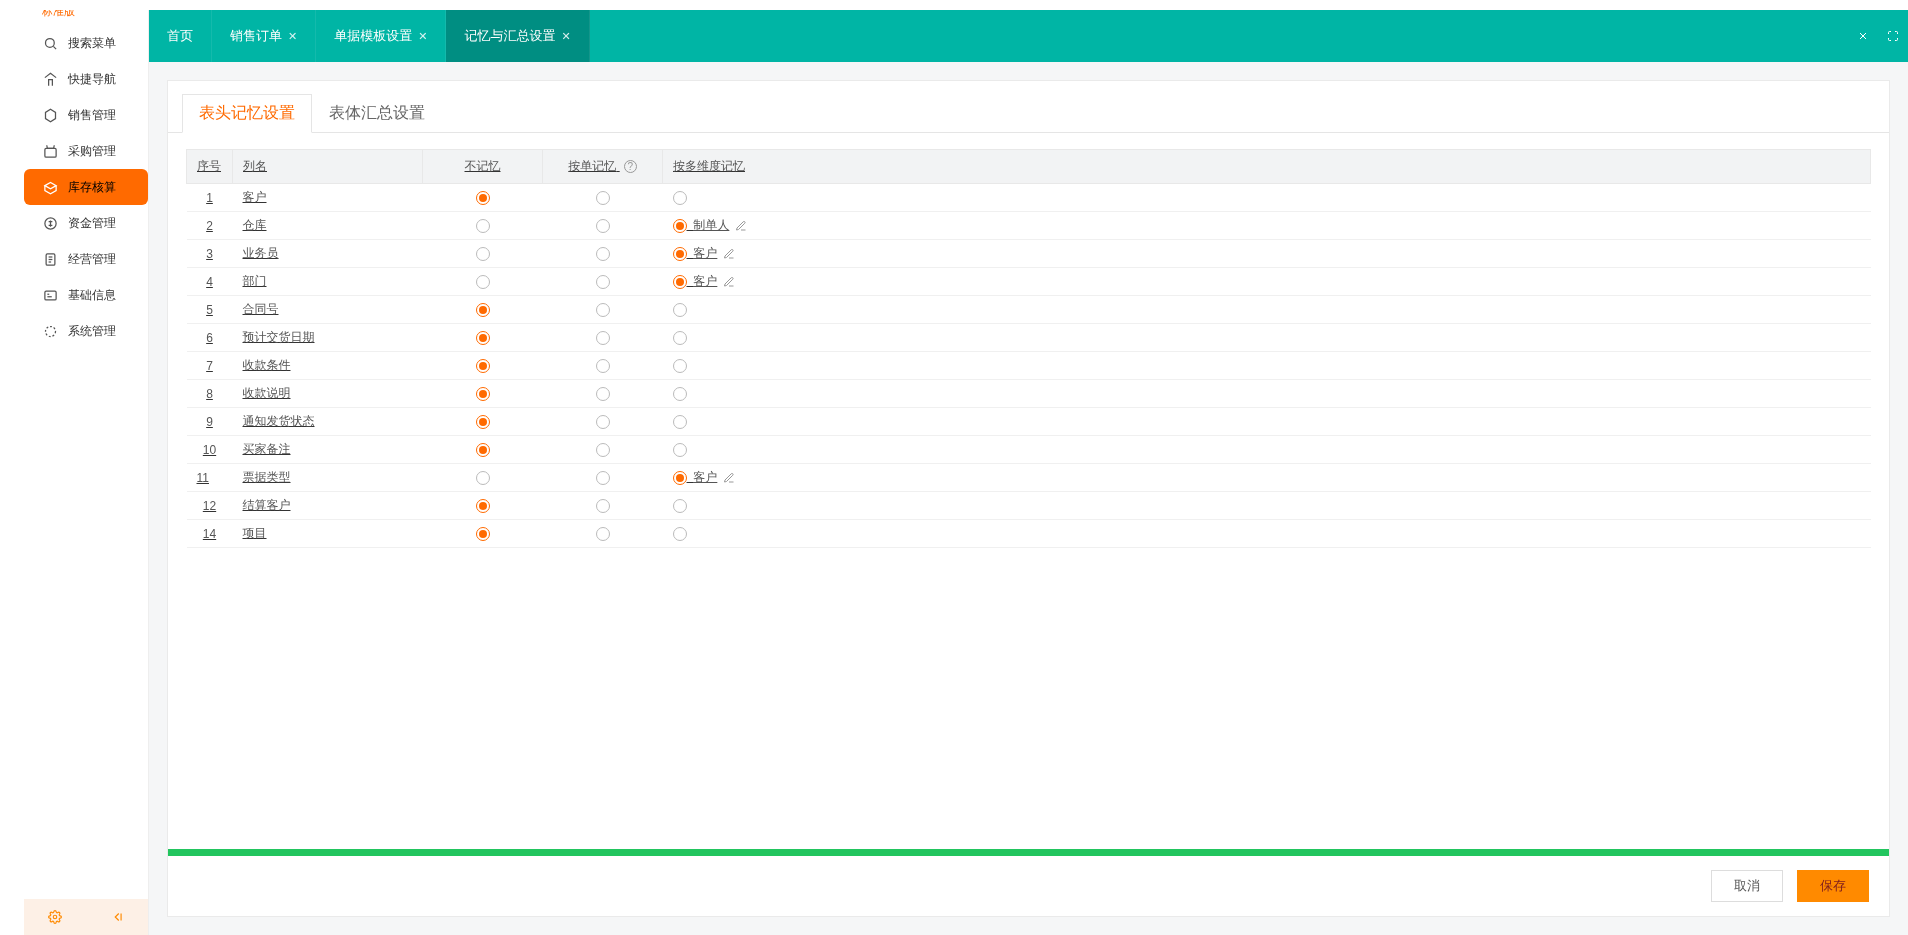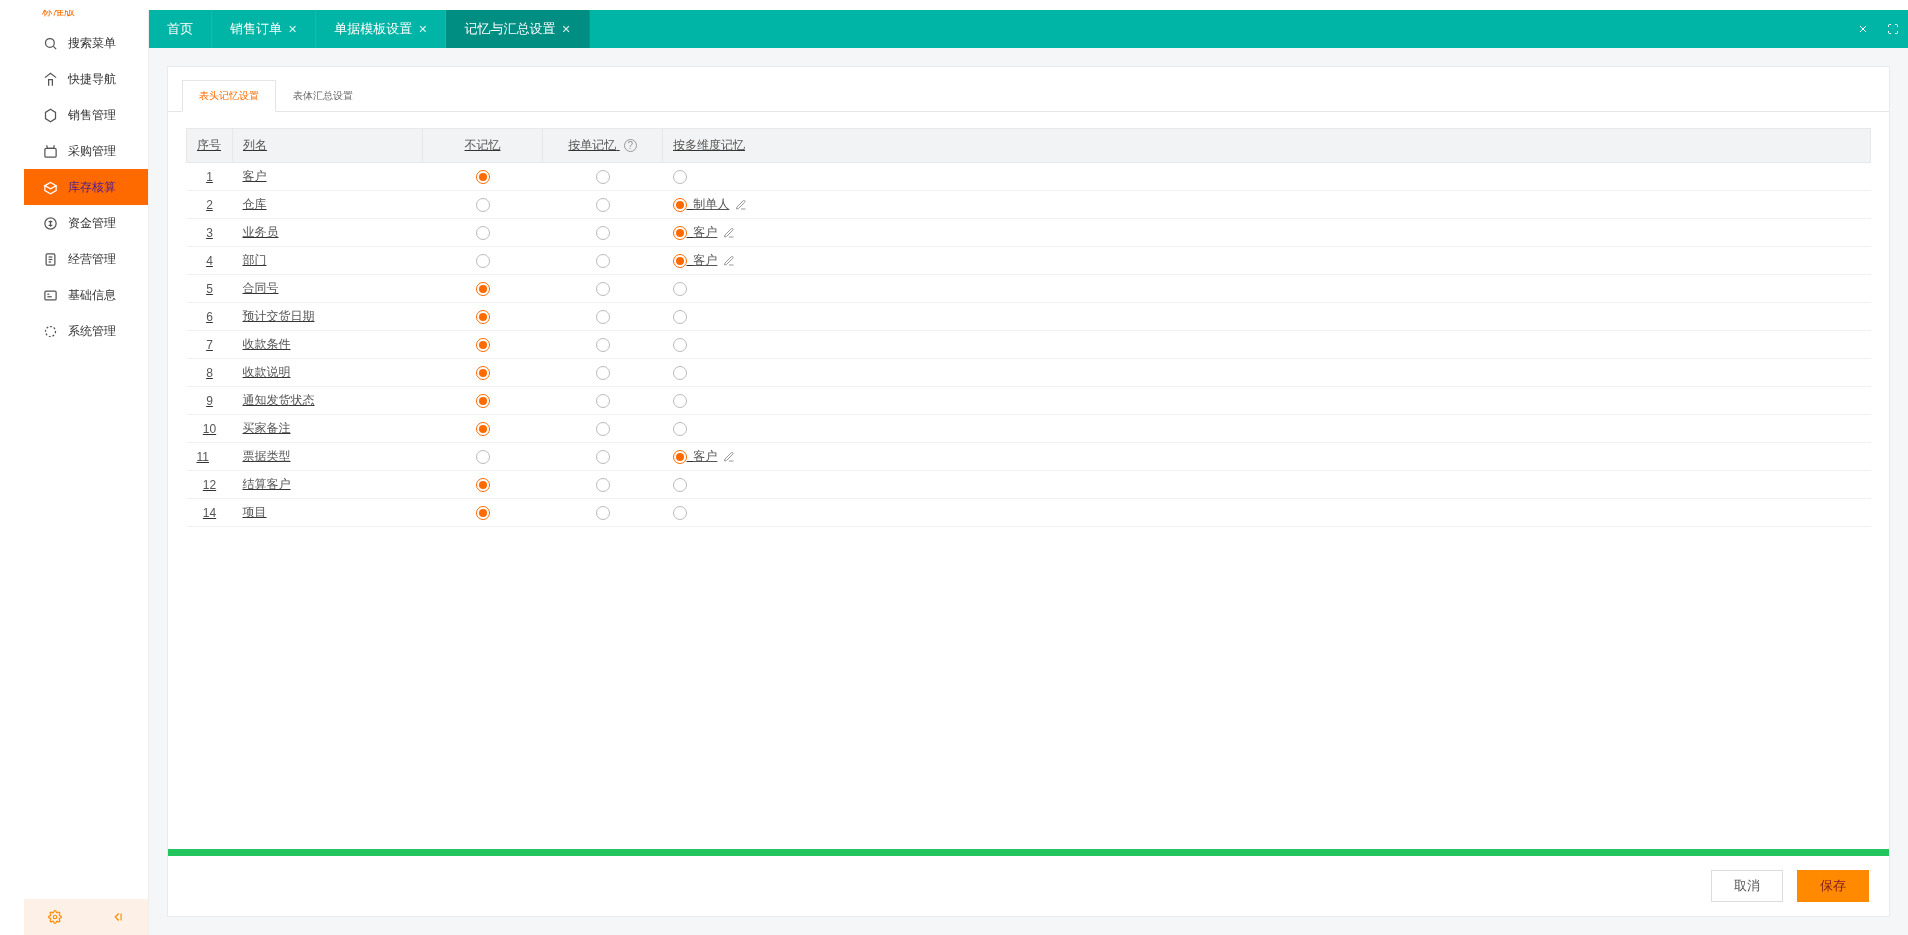--- a/index.html
+++ b/index.html
@@ -8,42 +8,42 @@
     .app { display: flex; flex-direction: column; height: 935px; width: 1908px; }
     
     .topbar { height: 10px; background: #fff; position: relative; }
     
     .main-layout { display: flex; flex: 1; min-height: 0; margin-left: 24px; }
     
     .sidebar { width: 125px; background: #fff; border-right: 1px solid #eee; display: flex; flex-direction: column; }
     .edition-badge { color: #ff6a00; font-size: 11px; padding: 0 0 6px 18px; margin-top: -6px; }
     .nav { flex: 1; }
     .nav-item { display: flex; align-items: center; height: 36px; padding: 0 18px; cursor: pointer; color: #333; gap: 10px; }
-    .nav-item.active { background: #ff6a00; color: #4c1d95; }
+    .nav-item.active { background: #ff6a00; color: #000000; border-radius: 6px; }
     .nav-item .icon { width: 16px; height: 16px; display: inline-flex; align-items: center; justify-content: center; }
     .nav-item.active .icon svg { stroke: #fff; }
     .nav-item .icon svg { stroke: #555; }
     .sidebar-footer { display: flex; height: 36px; align-items: center; background: #fdf0e6; }
     .sidebar-footer .gear { flex: 0 0 50%; display:flex; justify-content:center; align-items:center; color:#ff8a00; cursor:pointer;}
     .sidebar-footer .collapse { flex: 0 0 50%; display:flex; justify-content:center; align-items:center; color:#ff8a00; cursor:pointer;}
     
     .content { flex: 1; display: flex; flex-direction: column; background: #f5f6f7; min-width: 0; }
     
-    .tabs-bar { height: 38px; background: #00b5a5; display: flex; align-items: stretch; color: #fff; position: relative; }
+    .tabs-bar { height: 52px; background: #00b5a5; display: flex; align-items: stretch; color: #fff; position: relative; }
     .tab { display: flex; align-items: center; padding: 0 18px; cursor: pointer; font-size: 13px; gap: 6px; border-right: 1px solid rgba(255,255,255,0.08); }
     .tab.active { background: #008e82; }
     .tab .close-x { font-size: 11px; opacity: 0.85; }
     .tabs-right { margin-left: auto; display: flex; align-items: stretch; }
     .tabs-right .tbtn { width: 30px; display:flex; align-items:center; justify-content:center; cursor:pointer; }
     
     .workspace { flex: 1; padding: 18px; min-height: 0; display:flex; flex-direction:column; }
     .panel { background: #fff; flex:1; display:flex; flex-direction:column; position:relative; border:1px solid #eaeaea; }
     
     .inner-tabs { display: flex; border-bottom: 1px solid #e5e5e5; padding: 12px 14px 0 14px; gap: 0; }
-    .inner-tab { padding: 8px 16px; border: 1px solid transparent; border-bottom: none; cursor: pointer; color: #666; font-size: 10px; position: relative; top: 1px; }
+    .inner-tab { padding: 8px 16px; border: 1px solid transparent; border-bottom: none; cursor: pointer; color: #666; font-size: 16px; position: relative; top: 1px; }
     .inner-tab.active { color: #ff6a00; border-color: #e5e5e5; border-bottom: 1px solid #fff; background:#fff; }
     
     .current-setting { padding: 12px 18px 10px 18px; color: #555; font-size: 12px; }
     
     .table-wrap { padding: 16px 18px 10px 18px; flex:1; overflow:auto;text-decoration:underline; }
     table.grid { width: 100%; border-collapse: collapse; }
     table.grid th { background: #f2f3f4; text-align: left; font-weight: normal; color: #555; height: 34px; border: 1px solid #e8e8e8; padding: 0 10px; font-size:12px;}
     table.grid td { height: 28px; border-bottom: 1px solid #f0f0f0; padding: 0 10px; color: #555; font-size:12px;}
     .col-idx { width: 46px; text-align: center; }
     .col-name { width: 190px; }

